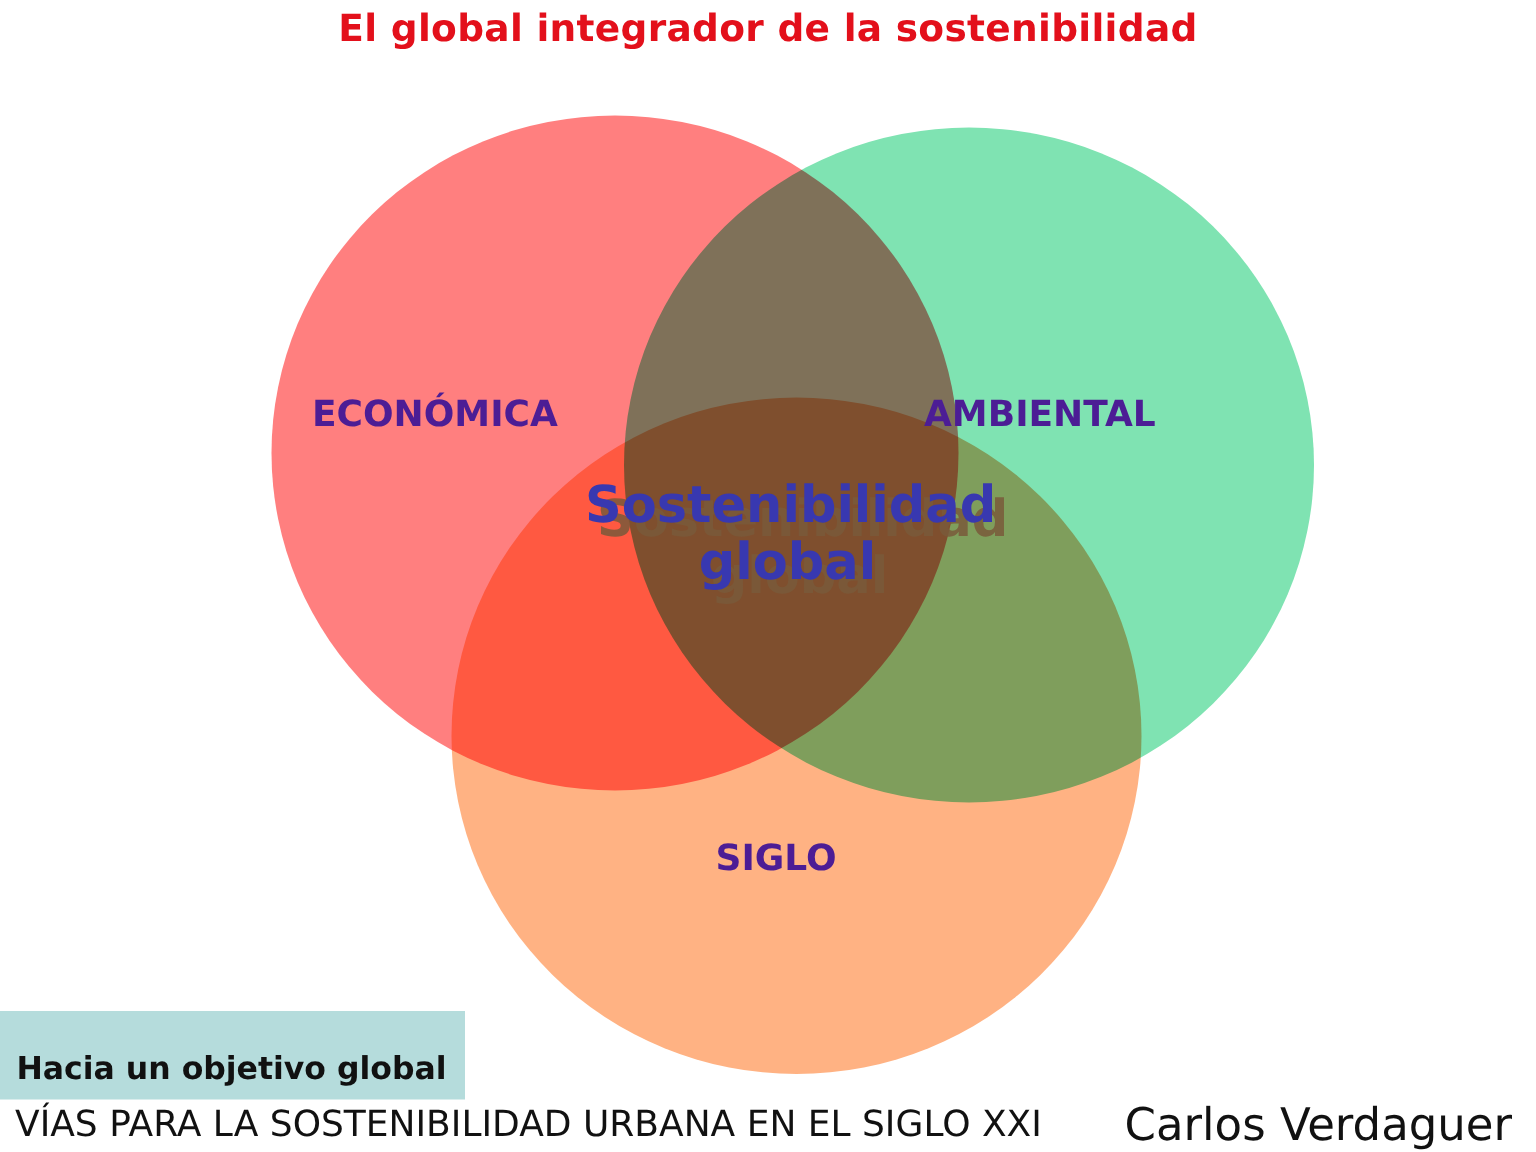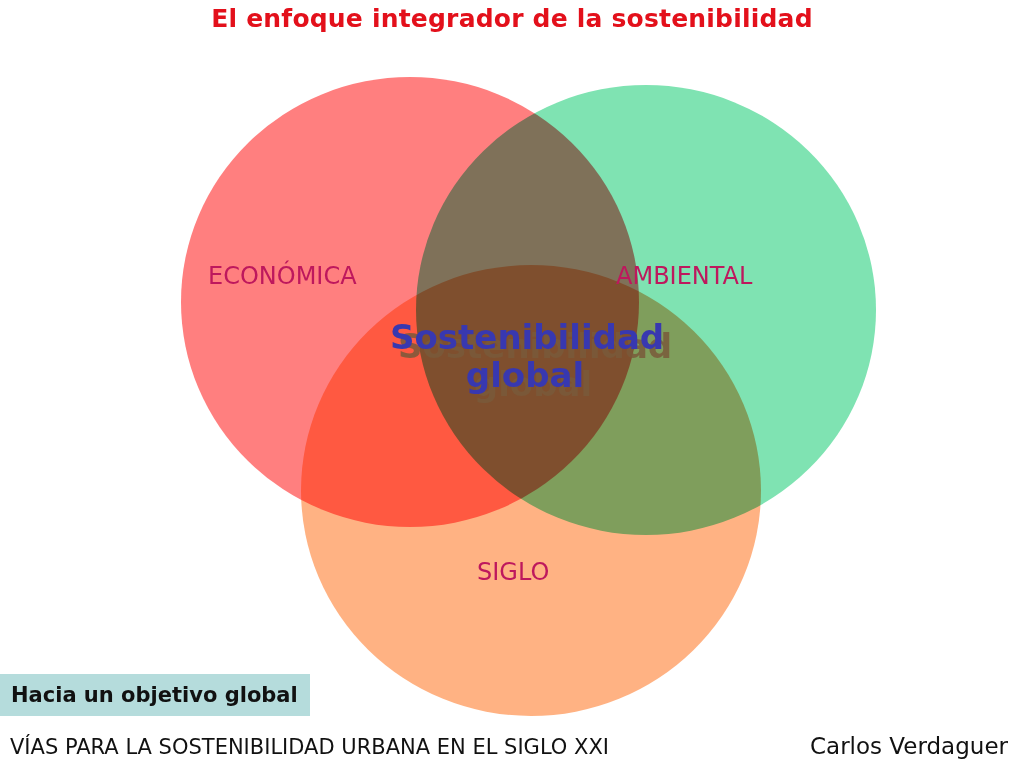--- a/index.html
+++ b/index.html
@@ -34,22 +34,22 @@
     }
     .c-eco { left: 181px; top: 77px; width: 458px; height: 450px; background: #ff7f7f; }
     .c-amb { left: 416px; top: 85px; width: 460px; height: 450px; background: #7fe3b2; }
     .c-soc { left: 301px; top: 265px; width: 460px; height: 451px; background: #ffae7c; opacity: 0.95; }
     .layer-overlap {
       position: absolute; left: 0; top: 0; width: 1024px; height: 768px;
     }
     .label {
       position: absolute;
       font-size: 24px;
-      font-weight: normal;
-      color: #be185d;
+      font-weight: bold;
+      color: #4c1d95;
       white-space: nowrap;
     }
     .lbl-eco { left: 208px; top: 262px; }
     .lbl-amb { left: 616px; top: 262px; }
     .lbl-soc { left: 477px; top: 558px; }
     .center-wrap {
       position: absolute;
       left: 390px;
       top: 318px;
       width: 270px;
@@ -68,51 +68,51 @@
     }
     .center-main {
       position: relative;
       color: #3838b0;
     }
     .subtitle-box {
       position: absolute;
       left: 0;
       top: 674px;
       height: 42px;
-      padding: 0 12px 0 11px;
+      padding: 17px 12px 0 11px;
       background: #b5dcdc;
       font-size: 21px;
       font-weight: bold;
       color: #111111;
       line-height: 42px;
       white-space: nowrap;
     }
     .footer-left {
       position: absolute;
       left: 10px;
       top: 735px;
-      font-size: 21px;
+      font-size: 24px;
       color: #111111;
       white-space: nowrap;
     }
     .footer-right {
       position: absolute;
       right: 16px;
       top: 733px;
-      font-size: 23px;
+      font-size: 30px;
       color: #111111;
       white-space: nowrap;
     }
   </style>
 </head>
 <body>
 
 <div class="slide">
 
-  <div class="title">El enfoque integrador de la sostenibilidad</div>
+  <div class="title">El global integrador de la sostenibilidad</div>
 
   <div class="layer-overlap">
     <div class="circle c-eco"></div>
     <div class="circle c-amb"></div>
     <div class="circle c-soc"></div>
   </div>
 
   <div class="label lbl-eco">ECONÓMICA</div>
   <div class="label lbl-amb">AMBIENTAL</div>
   <div class="label lbl-soc">SIGLO</div>

